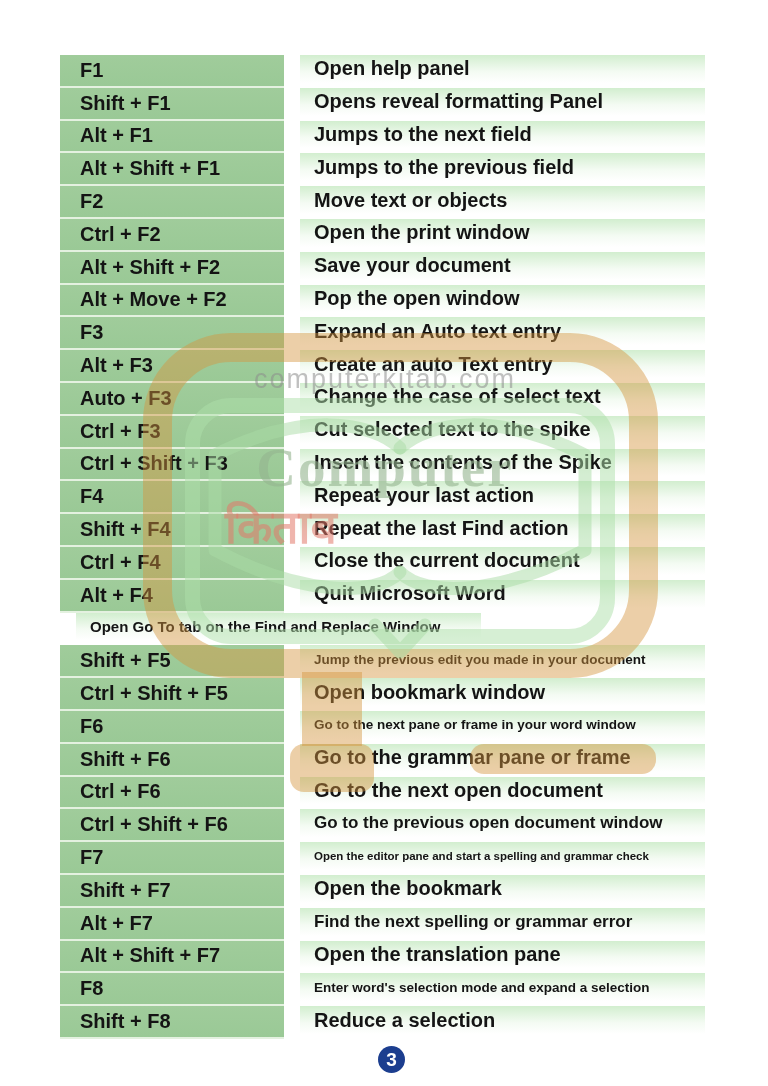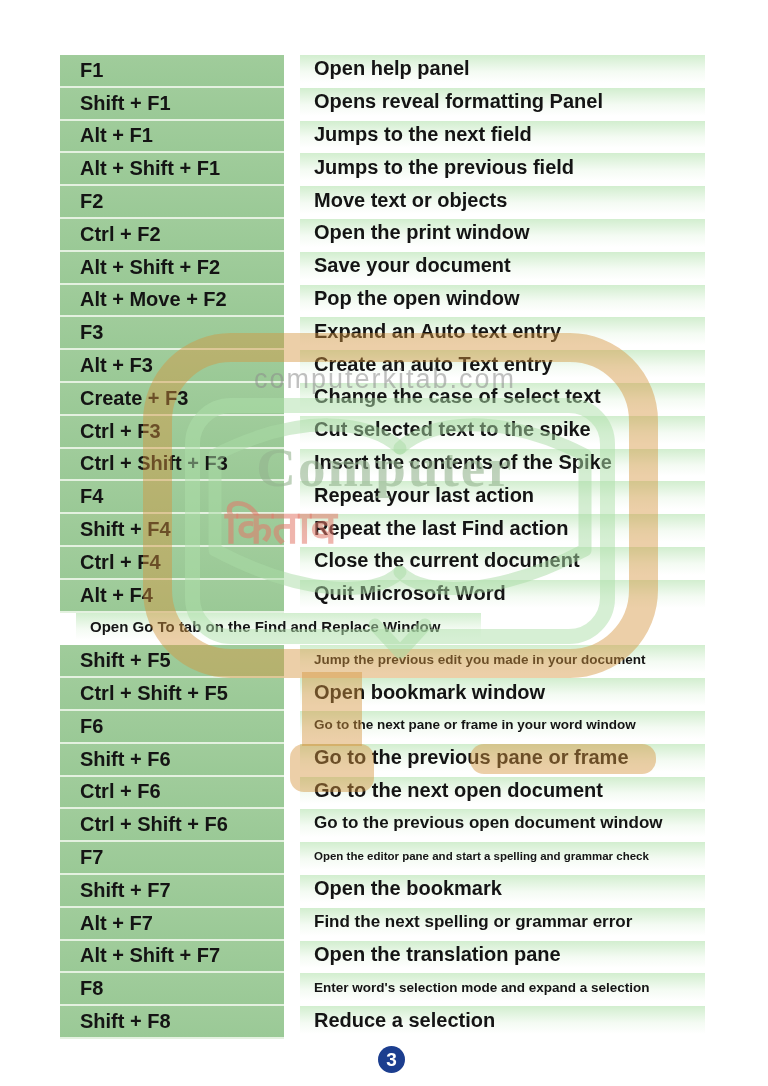--- a/index.html
+++ b/index.html
@@ -113,21 +113,21 @@
       </div>
       <div class="row">
         <div class="key-cell">F3</div>
         <div class="desc-cell sz-n">Expand an Auto text entry</div>
       </div>
       <div class="row">
         <div class="key-cell">Alt + F3</div>
         <div class="desc-cell sz-n">Create an auto Text entry</div>
       </div>
       <div class="row">
-        <div class="key-cell">Create + F3</div>
+        <div class="key-cell">Auto + F3</div>
         <div class="desc-cell sz-n">Change the case of select text</div>
       </div>
       <div class="row">
         <div class="key-cell">Ctrl + F3</div>
         <div class="desc-cell sz-n">Cut selected text to the spike</div>
       </div>
       <div class="row">
         <div class="key-cell">Ctrl + Shift + F3</div>
         <div class="desc-cell sz-n">Insert the contents of the Spike</div>
       </div>
@@ -157,21 +157,21 @@
       <div class="row">
         <div class="key-cell">Ctrl + Shift + F5</div>
         <div class="desc-cell sz-n">Open bookmark window</div>
       </div>
       <div class="row">
         <div class="key-cell">F6</div>
         <div class="desc-cell sz-xs">Go to the next pane or frame in your word window</div>
       </div>
       <div class="row">
         <div class="key-cell">Shift + F6</div>
-        <div class="desc-cell sz-n">Go to the previous pane or frame</div>
+        <div class="desc-cell sz-n">Go to the grammar pane or frame</div>
       </div>
       <div class="row">
         <div class="key-cell">Ctrl + F6</div>
         <div class="desc-cell sz-n">Go to the next open document</div>
       </div>
       <div class="row">
         <div class="key-cell">Ctrl + Shift + F6</div>
         <div class="desc-cell sz-m">Go to the previous open document window</div>
       </div>
       <div class="row">

